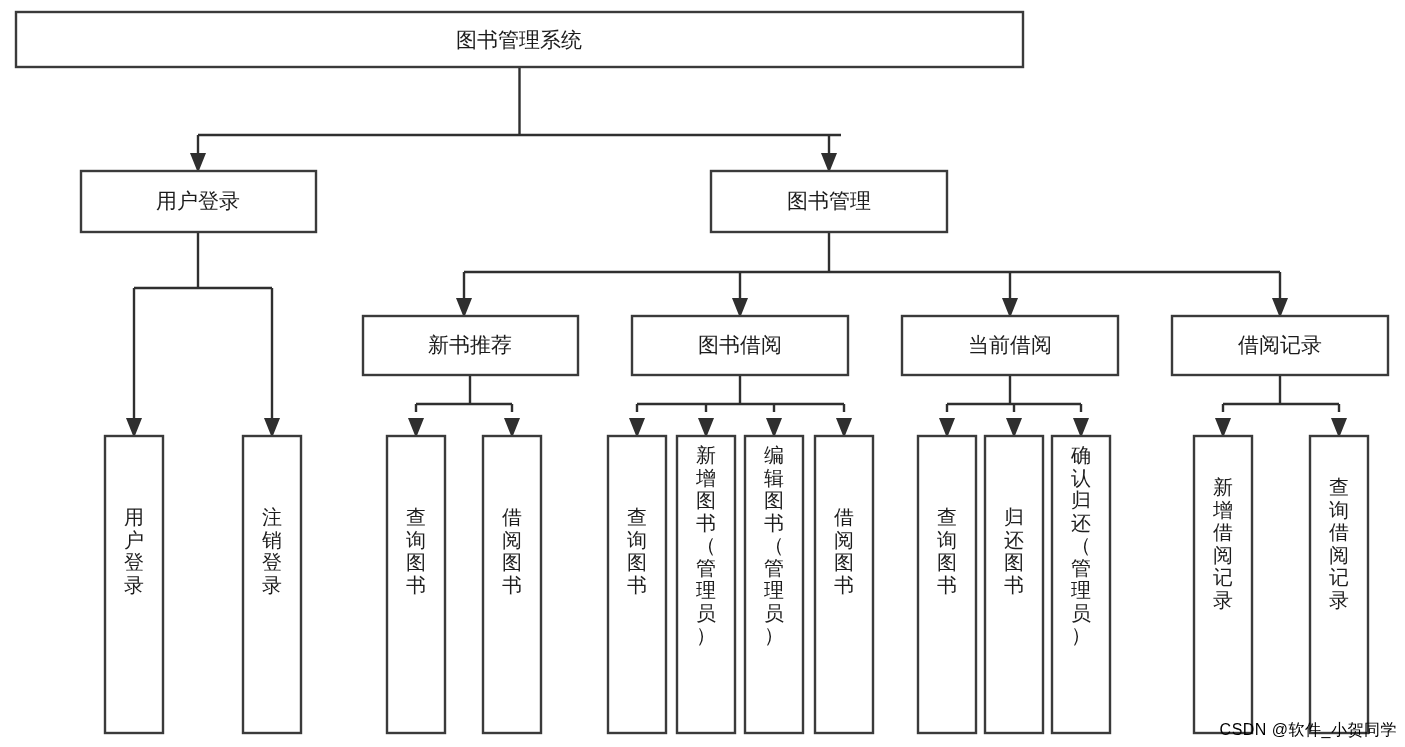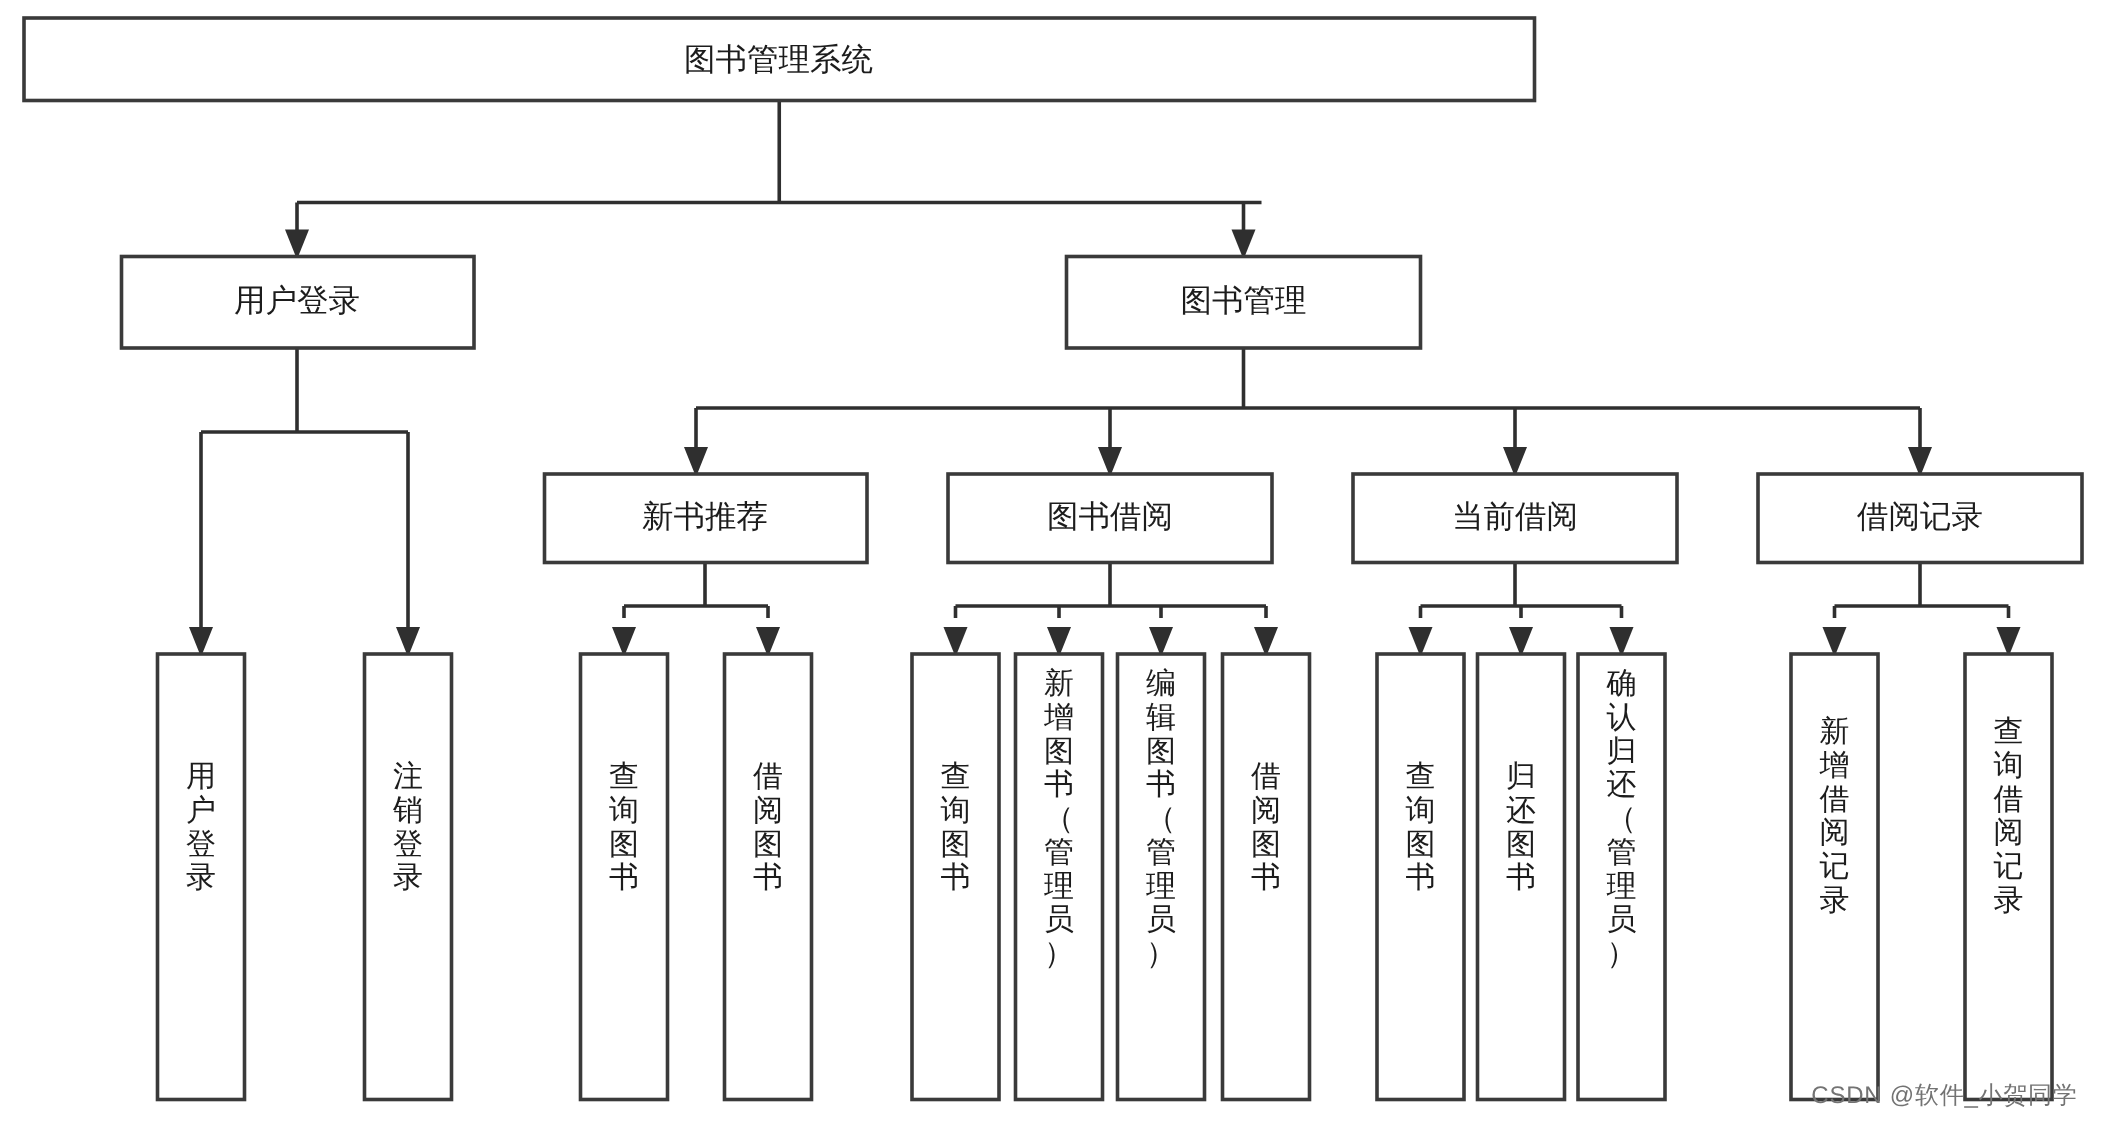--- a/index.html
+++ b/index.html
@@ -41,23 +41,23 @@
     stroke: #2f2f2f;
     stroke-width: 2.4;
     fill: none;
   }
   .arrow-head {
     fill: #2f2f2f;
     stroke: none;
   }
   .watermark {
     position: absolute;
-    right: 20px;
+    right: 8px;
     bottom: 6px;
-    color: #737373;
+    color: #000000;
     font-size: 16px;
     font-family: "Liberation Sans", "DejaVu Sans", sans-serif;
     letter-spacing: 0.5px;
     white-space: nowrap;
     pointer-events: none;
   }
 </style>
 </head>
 <body>
 

